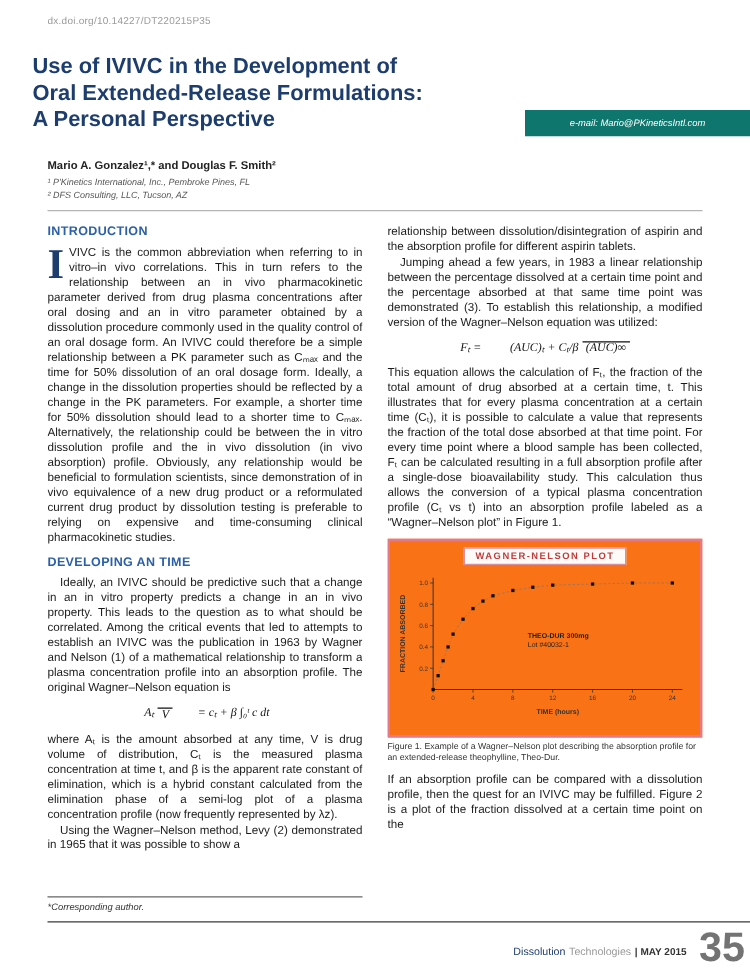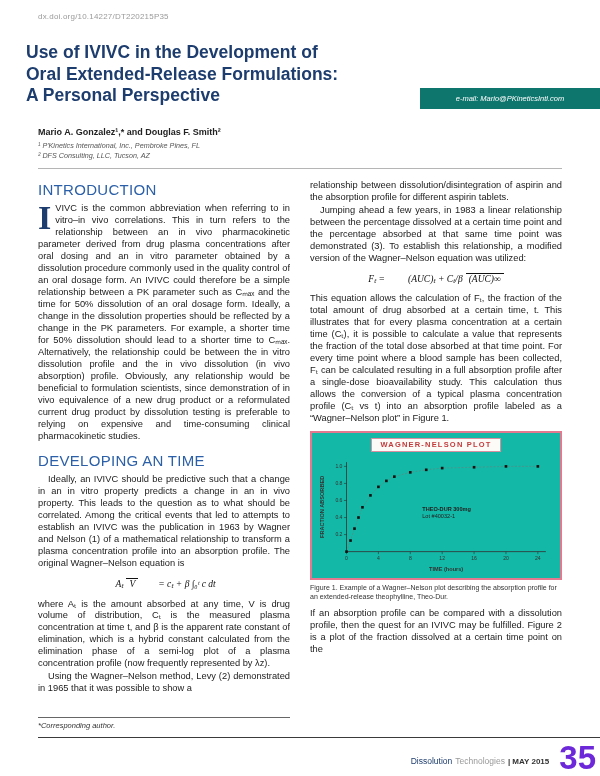--- a/index.html
+++ b/index.html
@@ -9,42 +9,42 @@
   .title{position:absolute;top:42px;left:26px;margin:0;width:400px;font-size:17.5px;line-height:1.24;color:#1d3d6e;font-weight:bold}
   .email-box{position:absolute;top:88px;right:0;width:180px;background:#0f766e;color:#fff;font-size:7.5px;font-style:italic;padding:6px 12px;text-align:center}
   .authors{position:absolute;top:127px;left:38px;font-size:9px;font-weight:bold;color:#222}
   .affil{position:absolute;left:38px;font-size:7.2px;font-style:italic;color:#555}
   .affil1{top:141px}
   .affil2{top:151px}
   .header-rule{position:absolute;top:168px;left:38px;right:38px;border-top:1px solid #b5b5b5}
   .col{position:absolute;top:180px;width:252px;font-size:9.3px;line-height:1.29;text-align:justify;color:#1b1b1b;height:536px;overflow:hidden}
   .col-left{left:38px}
   .col-right{left:310px}
-  .sec-heading{color:#2b5fa7;font-weight:normal;font-size:15px;letter-spacing:.3px;margin:0 0 4px}
+  .sec-heading{color:#2b5fa7;font-weight:bold;font-size:10px;letter-spacing:.3px;margin:0 0 4px}
   .mt{margin-top:8px}
   .para{margin:0 0 1px}
   .indent{text-indent:10px}
   .dropcap{float:left;font-family:"Liberation Serif",serif;font-weight:bold;font-size:34px;line-height:27px;color:#1d3d6e;padding:1px 4px 0 0}
   .equation{display:flex;justify-content:center;align-items:center;gap:20px;margin:8px 0;font-family:"Liberation Serif",serif;font-style:italic;font-size:9.5px;color:#111;text-align:center}
   .frac{display:inline-flex;flex-direction:row;align-items:center;line-height:1.15}
   .frac .num{padding:0 3px}
   .frac .den{border-top:1px solid #111;padding:0 3px}
-  .figure{margin:6px 0 3px;border:2px solid #e2798f;background:#14b8a6;padding:5px 4px 4px}
+  .figure{margin:6px 0 3px;border:2px solid #e2798f;background:#f97316;padding:5px 4px 14px}
   .fig-title-row{text-align:center;margin-bottom:2px}
   .fig-title{display:inline-block;border:1px solid #d98f9f;color:#c23b3b;font-weight:bold;font-size:7.5px;letter-spacing:1.2px;padding:1px 8px;background:#fdfbf8}
   .figure svg{display:block;width:100%}
   .caption{font-size:7px;line-height:1.3;color:#333;margin:2px 0 7px;text-align:left}
   .footnote{position:absolute;left:38px;bottom:46px;width:252px;font-size:7.5px;font-style:italic;color:#333;border-top:1px solid #666;padding-top:3px;background:#fff}
   .footer-rule{position:absolute;left:38px;right:0;bottom:38px;border-top:1.2px solid #3a3a3a}
   .footer{position:absolute;right:4px;bottom:2px;display:flex;align-items:flex-end;gap:3px}
   .footer .ft{margin-bottom:8px}
   .f-brand1{color:#1d3d6e;font-weight:normal;font-size:8.5px}
   .f-brand2{color:#999;font-size:8.5px}
   .f-issue{color:#333;font-weight:bold;font-size:8px}
-  .f-page{color:#6d28d9;font-weight:bold;font-size:33px;line-height:32px;margin-left:7px}
+  .f-page{color:#737373;font-weight:bold;font-size:33px;line-height:32px;margin-left:7px}
 </style>
 </head>
 <body>
 
 <div class="page">
 
   <div class="doi">dx.doi.org/10.14227/DT220215P35</div>
 
   <h1 class="title">
     <span>Use of IVIVC in the Development of</span><br>

